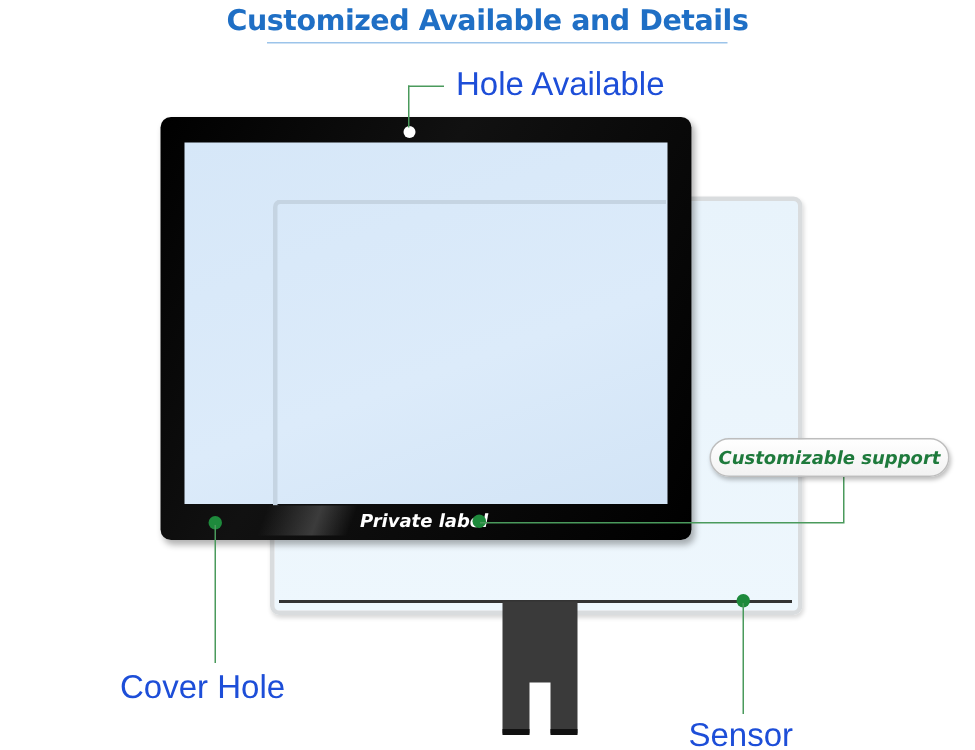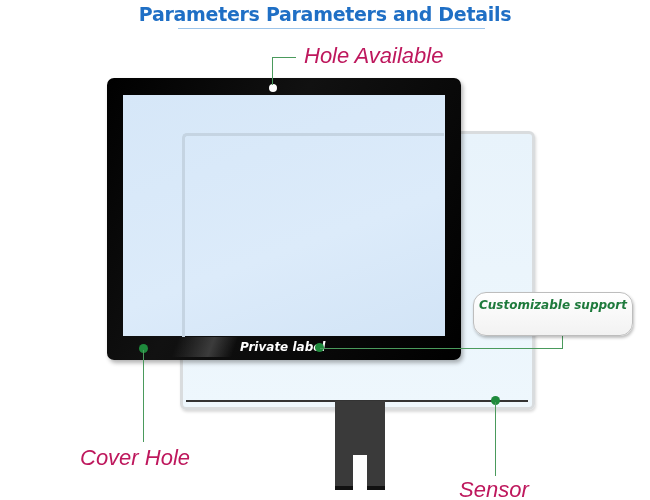--- a/index.html
+++ b/index.html
@@ -1,43 +1,43 @@
 <!DOCTYPE html>
 <html><head>
 <meta charset="utf-8">
 <style>
   html,body{margin:0;padding:0;}
   body{width:650px;height:500px;background:#ffffff;position:relative;overflow:hidden;font-family:"Liberation Sans",sans-serif;}
   .abs{position:absolute;}
   #title{left:0;top:3px;width:650px;text-align:center;font-family:"DejaVu Sans",sans-serif;font-weight:bold;font-size:19px;color:#1f6fc5;letter-spacing:-0.3px;}
   #title-underline{left:178px;top:28px;width:307px;height:1px;background:#9cc4ea;}
-  .green-label{color:#be185d;font-style:italic;font-size:22px;font-family:"Liberation Sans",sans-serif;}
+  .green-label{color:#1d4ed8;font-size:22px;font-family:"Liberation Sans",sans-serif;}
   .leader{background:#4a9a5c;}
   .dot{width:9px;height:9px;border-radius:50%;background:#1e8a3c;}
   
   #sensor{left:180px;top:131px;width:355px;height:279px;border:3px solid #d9dcde;border-radius:6px;background:linear-gradient(180deg,#e8f3fb 0%,#eef7fd 100%);box-shadow:1px 2px 3px rgba(0,0,0,0.15);box-sizing:border-box;}
   #sensor-bottom-line{left:186px;top:400px;width:342px;height:2px;background:#333;}
   #fpc{left:335px;top:401px;width:50px;height:88px;background:#3a3a3a;}
   #fpc-notch{left:353px;top:455px;width:14px;height:36px;background:#ffffff;}
   #fpc-tip-l{left:335px;top:486px;width:18px;height:4px;background:#111;}
   #fpc-tip-r{left:367px;top:486px;width:18px;height:4px;background:#111;}
   
   #cover{left:107px;top:78px;width:354px;height:282px;background:linear-gradient(120deg,#000 0%,#111 40%,#000 100%);border-radius:7px;box-shadow:2px 3px 4px rgba(0,0,0,0.3);}
   #cover-window{left:123px;top:95px;width:322px;height:241px;background:linear-gradient(160deg,#d6e7f8 0%,#dcebfa 60%,#d2e4f6 100%);}
   #cover-sheen{left:175px;top:337px;width:60px;height:20px;background:linear-gradient(90deg,rgba(255,255,255,0) 0%,rgba(90,90,90,0.6) 60%,rgba(255,255,255,0) 100%);transform:skewX(-20deg);}
   #hole{left:269px;top:84px;width:8px;height:8px;border-radius:50%;background:#fff;}
   #private-label{left:240px;top:340px;color:#ffffff;font-style:italic;font-weight:bold;font-size:12px;font-family:"DejaVu Sans",sans-serif;}
   
   #sensor-through{left:182px;top:133px;width:262px;height:204px;border-top:3px solid #c5d4e2;border-left:3px solid #c5d4e2;border-radius:5px 0 0 0;box-sizing:border-box;}
-  #support-pill{left:473px;top:292px;width:160px;height:44px;border:1px solid #bdbdbd;border-radius:13px;background:linear-gradient(180deg,#ffffff 0%,#f2f2f2 100%);box-shadow:1px 2px 3px rgba(0,0,0,0.25);box-sizing:border-box;text-align:center;line-height:24px;color:#1e7a3c;font-weight:bold;font-style:italic;font-size:12px;font-family:"DejaVu Sans",sans-serif;}
+  #support-pill{left:473px;top:292px;width:160px;height:26px;border:1px solid #bdbdbd;border-radius:13px;background:linear-gradient(180deg,#ffffff 0%,#f2f2f2 100%);box-shadow:1px 2px 3px rgba(0,0,0,0.25);box-sizing:border-box;text-align:center;line-height:24px;color:#1e7a3c;font-weight:bold;font-style:italic;font-size:12px;font-family:"DejaVu Sans",sans-serif;}
 </style>
 </head>
 <body>
 
-<div id="title" class="abs">Parameters Parameters and Details</div>
+<div id="title" class="abs">Customized Available and Details</div>
 <div id="title-underline" class="abs"></div>
 
 <div id="sensor" class="abs"></div>
 <div id="sensor-bottom-line" class="abs"></div>
 <div id="fpc" class="abs"></div>
 <div id="fpc-notch" class="abs"></div>
 <div id="fpc-tip-l" class="abs"></div>
 <div id="fpc-tip-r" class="abs"></div>
 
 <div id="cover" class="abs"></div>

